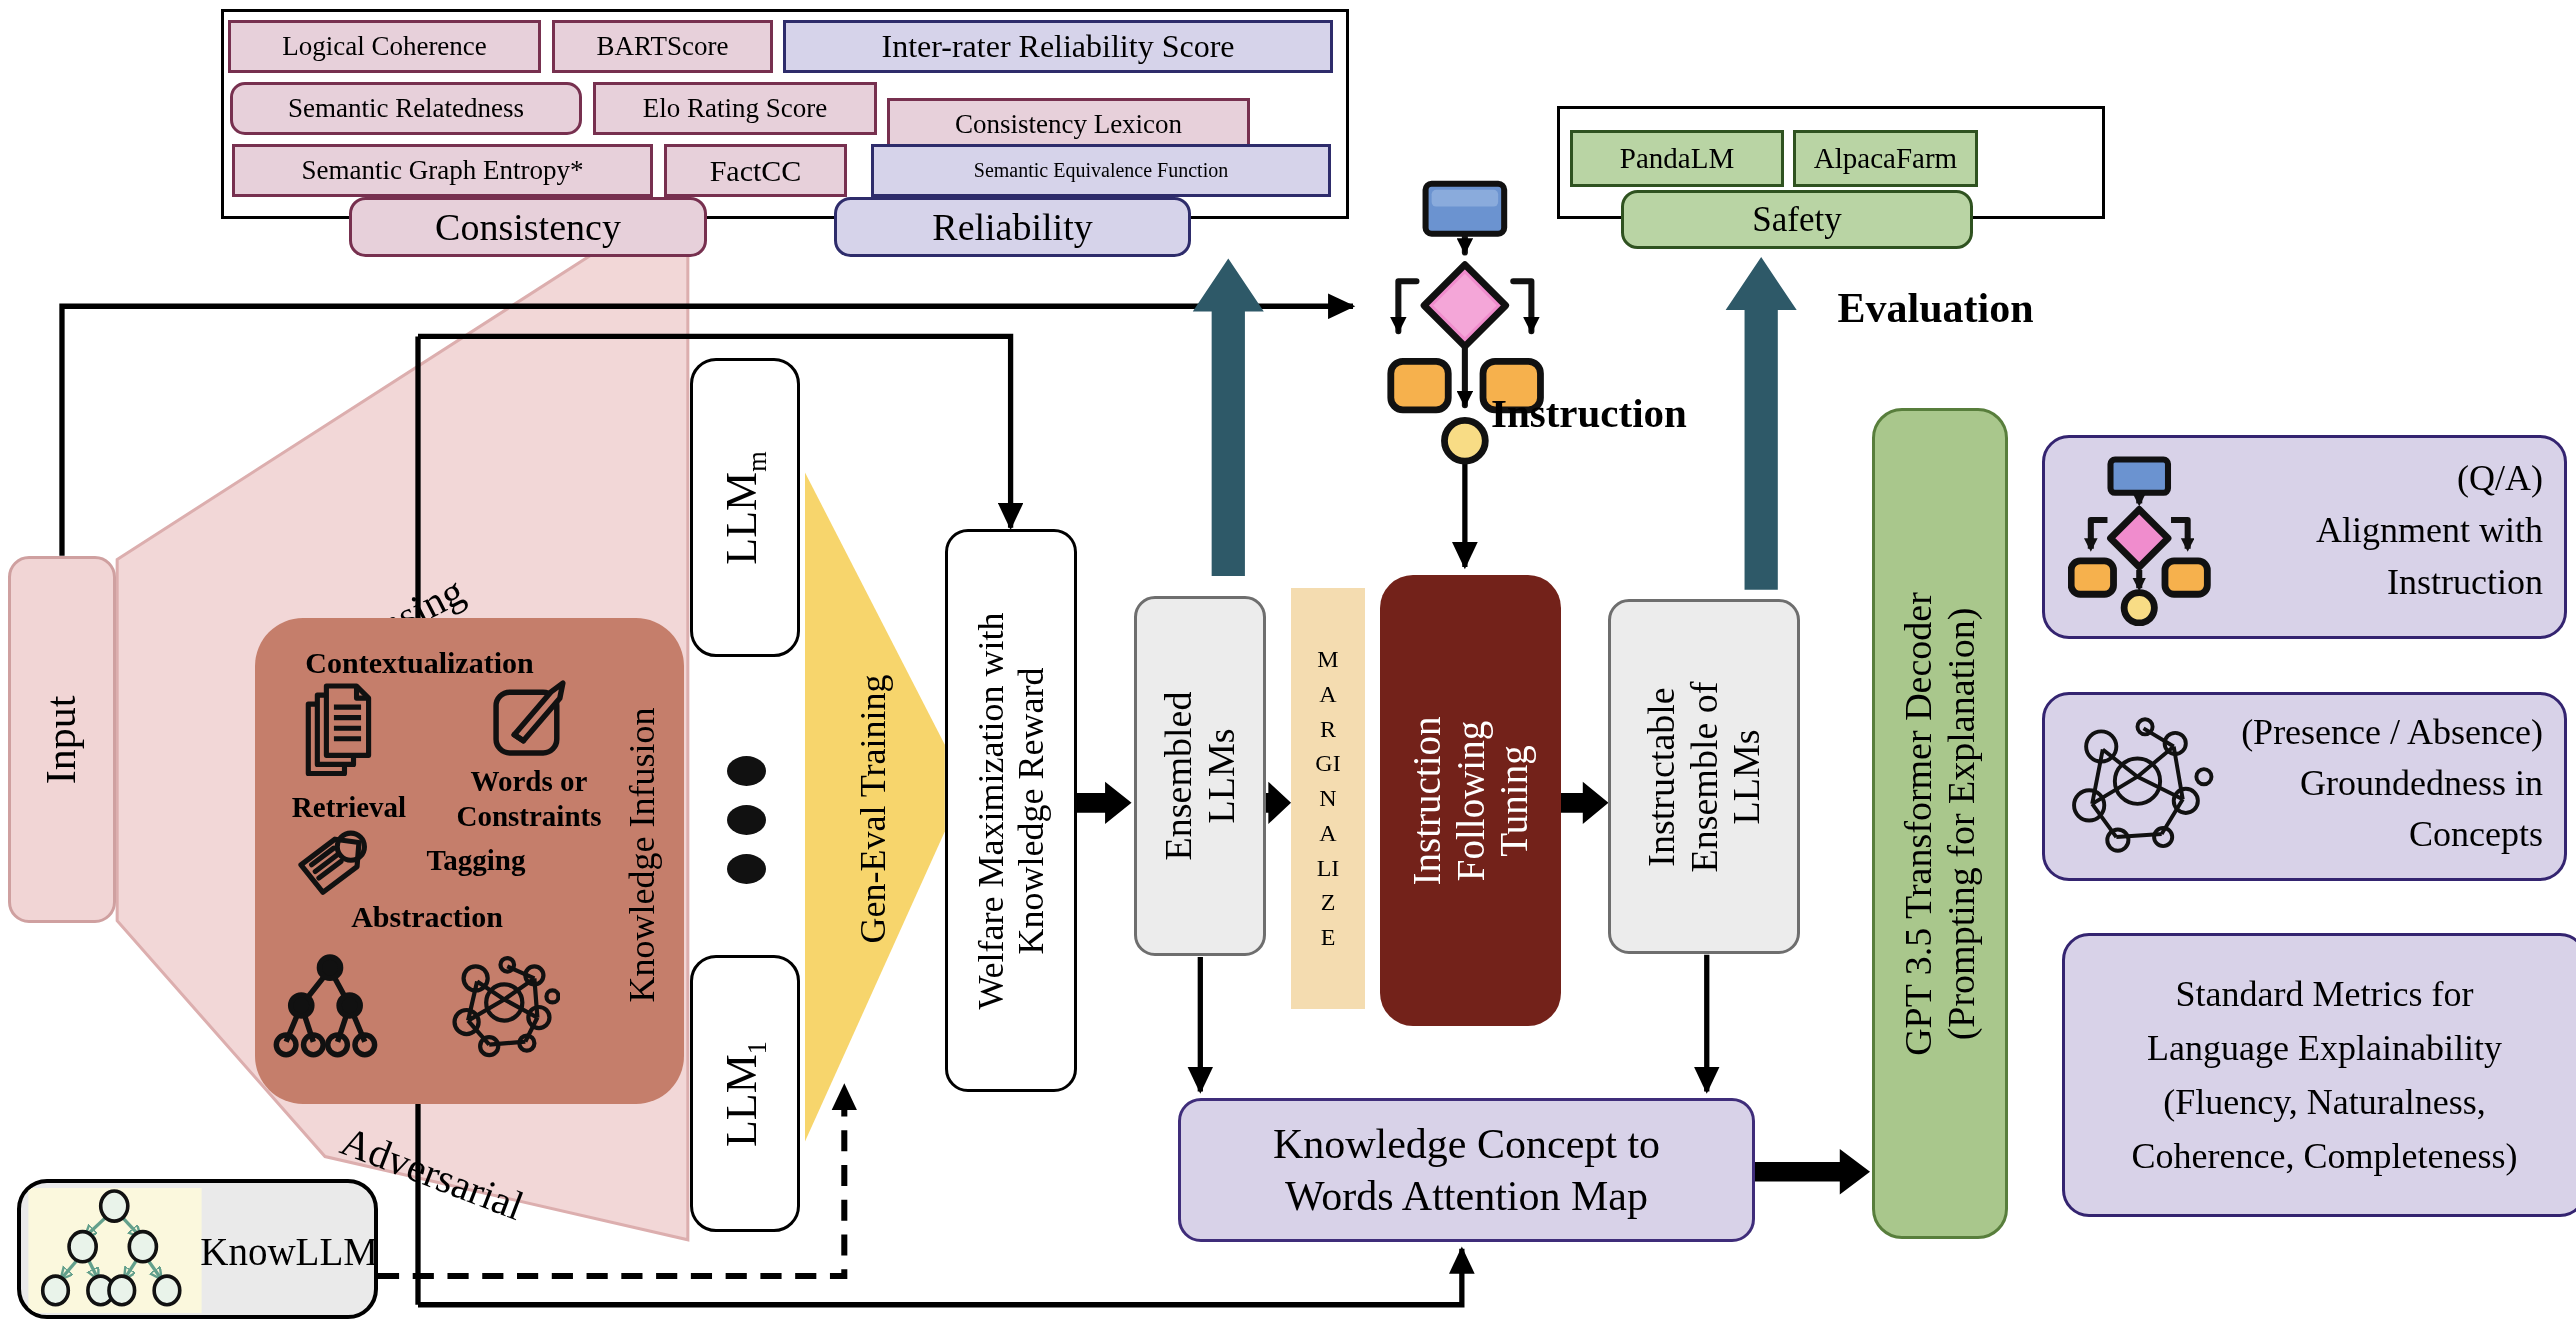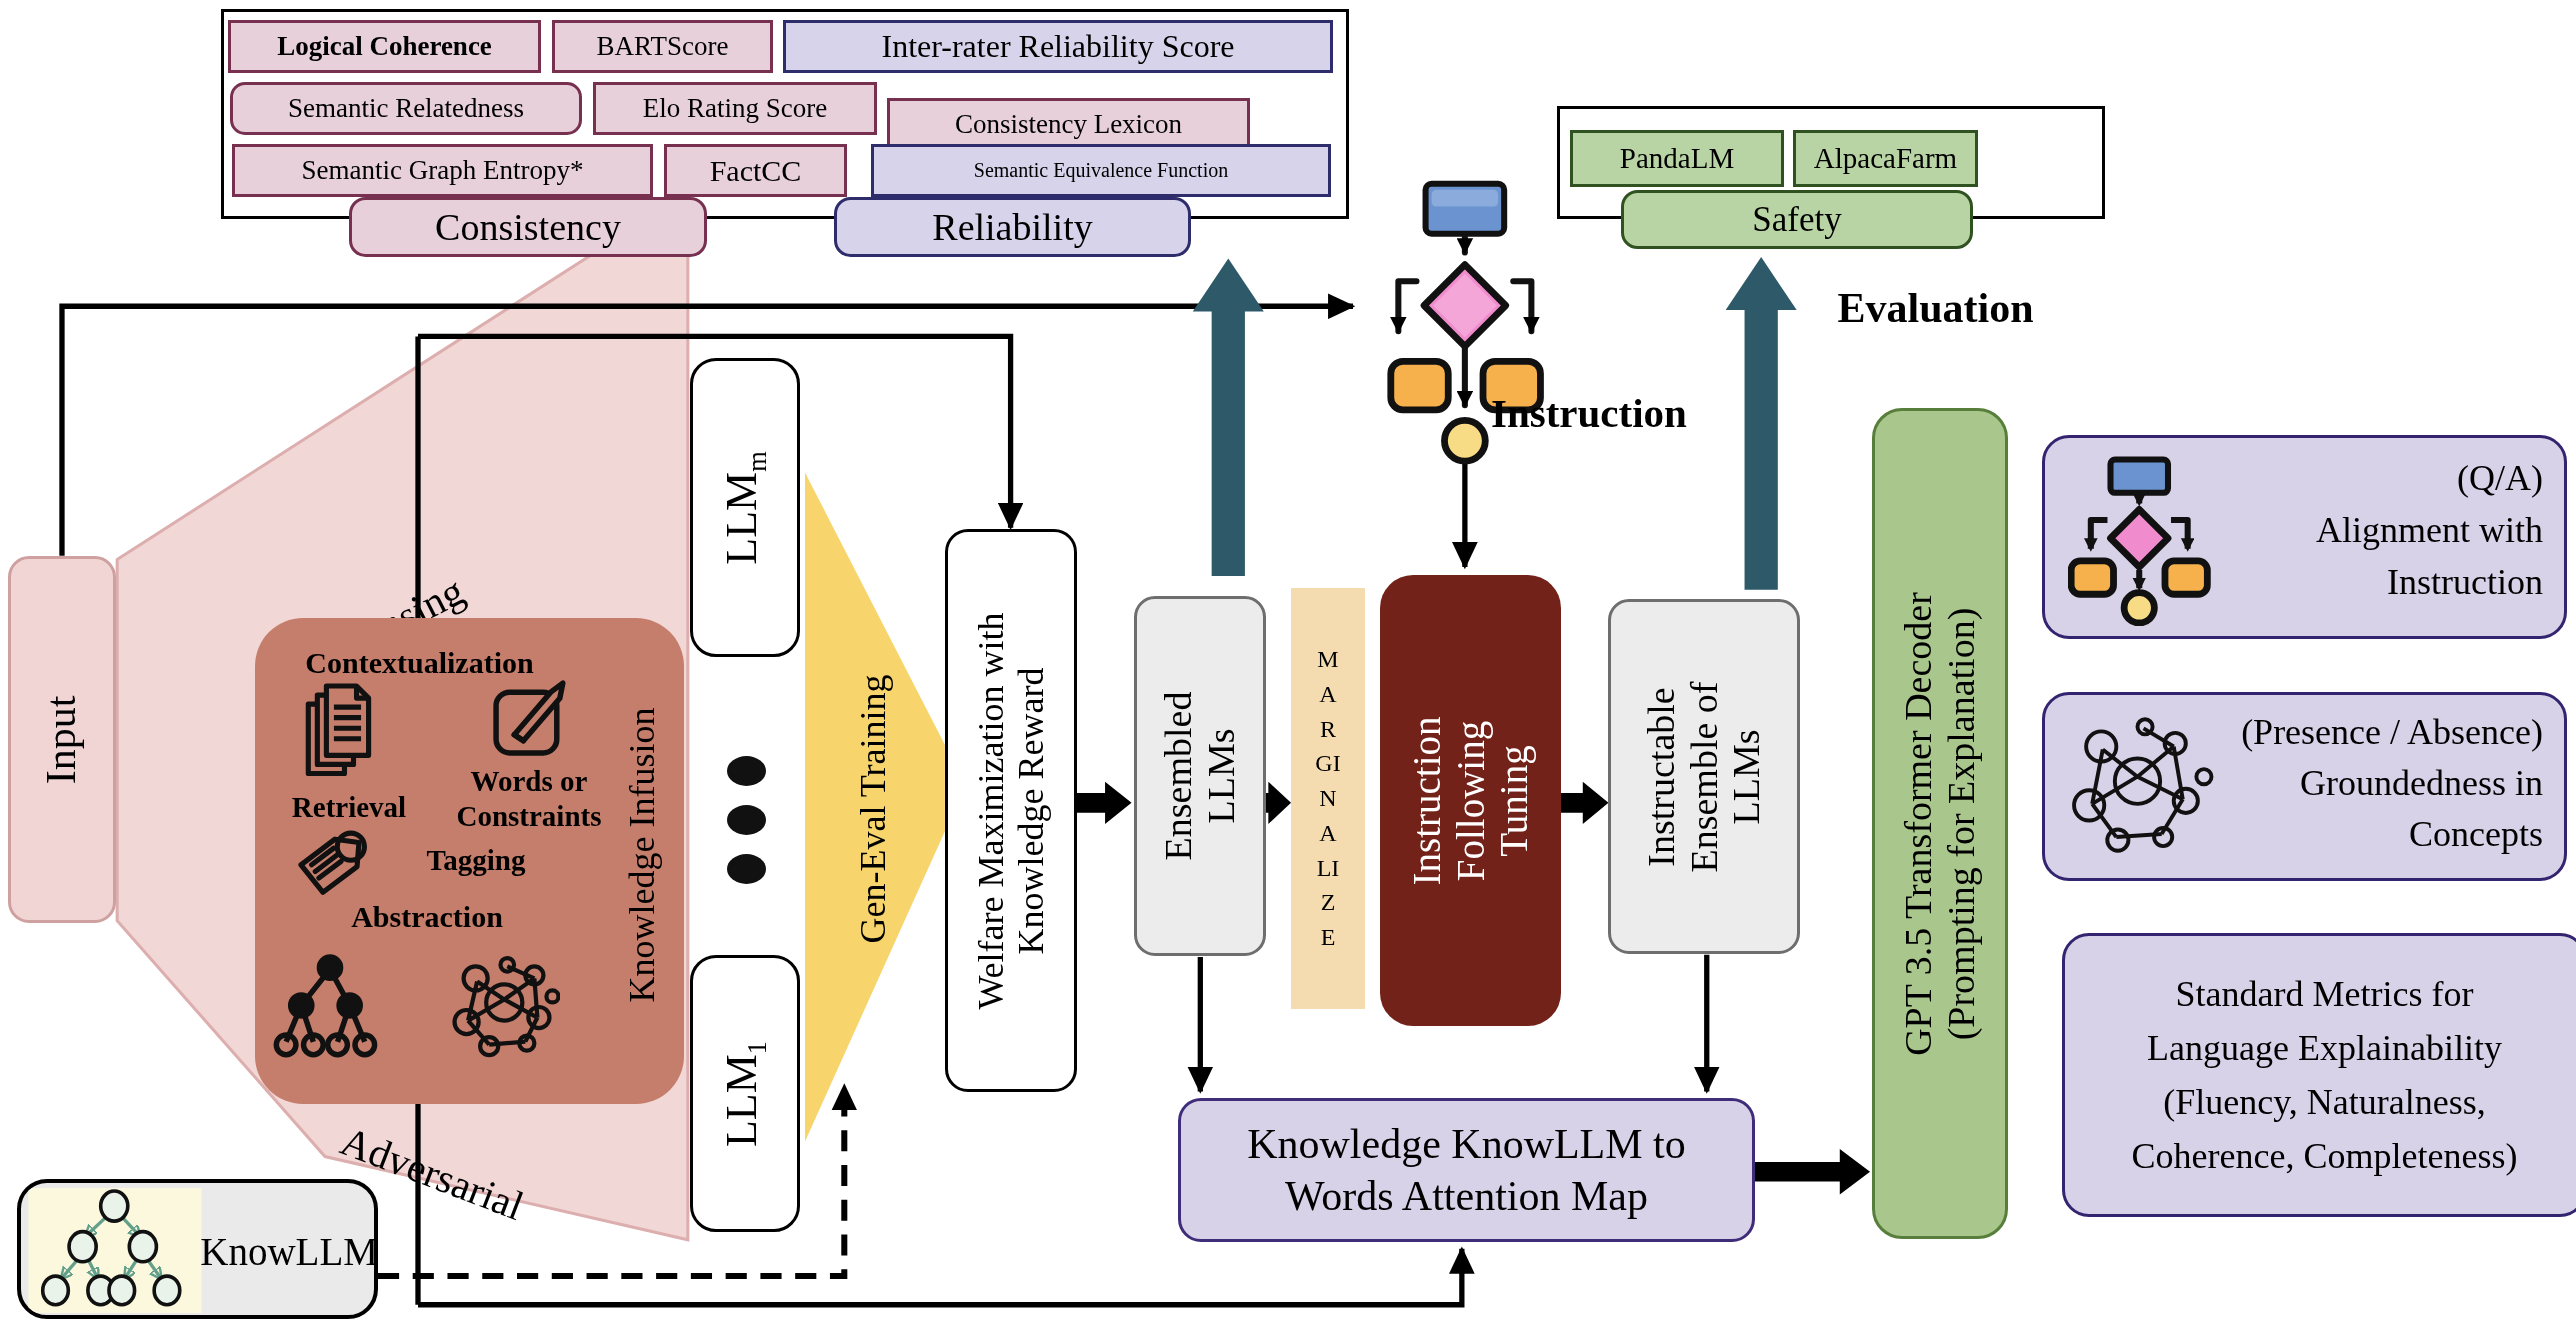--- a/index.html
+++ b/index.html
@@ -70,21 +70,21 @@
       <path d="M2002 372 H2026 V438" fill="none" stroke="#111" stroke-width="8" marker-end="url(#as)"></path>
       <path d="M1938 460 V536" fill="none" stroke="#111" stroke-width="8" marker-end="url(#as)"></path>
       <rect x="1840" y="478" width="76" height="64" rx="16" fill="#f6b14d" stroke="#111" stroke-width="9"></rect>
       <rect x="1962" y="478" width="76" height="64" rx="16" fill="#f6b14d" stroke="#111" stroke-width="9"></rect>
       <circle cx="1938" cy="583" r="27" fill="#f8dc85" stroke="#111" stroke-width="9"></circle>
     </g>
   </svg>
 
   <div class="abs panel" style="left:221px;top:9px;width:1128px;height:210px;"></div>
 
-  <div class="abs pinkbox metric flexc" style="left:228px;top:19.7px;width:313px;height:53px;font-weight:bold;">
+  <div class="abs pinkbox metric flexc" style="left:228px;top:19.7px;width:313px;height:53px;">
     <span>Logical Coherence</span>
     </div>
   <div class="abs pinkbox metric flexc" style="left:552px;top:19.7px;width:221px;height:53px;">
     <span>BARTScore</span>
     </div>
   <div class="abs lavbox flexc" style="left:783px;top:19.7px;width:550px;height:53px;font-size:32px;">
     <span>Inter-rater Reliability Score</span>
     </div>
 
   <div class="abs pinkbox metric flexc" style="left:230px;top:82px;width:352px;height:53px;border-radius:15px;">
@@ -288,21 +288,21 @@
               border:3px solid #587e3c;border-radius:30px;">
     <div class="rot" style="font-size:38px;">
       <span>GPT 3.5 Transformer Decoder</span>
       <span>(Prompting for Explanation)</span>
       </div>
   </div>
 
   <div class="abs flexc" style="left:1178px;top:1098px;width:577px;height:144px;background:#d8d2e8;
               border:3px solid #3f2d7a;border-radius:23px;flex-direction:column;
               font-size:42px;line-height:1.25;">
-    <span>Knowledge KnowLLM  to</span>
+    <span>Knowledge Concept  to</span>
     <span>Words Attention Map</span>
   </div>
 
   <div class="abs" style="left:16.6px;top:1179px;width:361px;height:140px;background:#eaeaea;
               border:4.5px solid #000;border-radius:30px;overflow:hidden;">
     <svg style="position:absolute;left:7.6px;top:4.5px;" width="174" height="125" viewBox="0 0 115 83">
       <defs>
         <marker id="ka" markerUnits="userSpaceOnUse" markerWidth="10" markerHeight="10" refX="7" refY="4" orient="auto">
           <path d="M0,0 L8,4 L0,8 Z" fill="none" stroke="#63a08c" stroke-width="1.6"></path>
         </marker>

